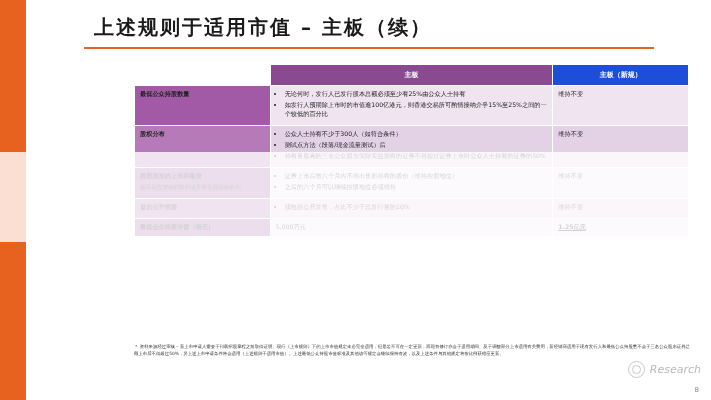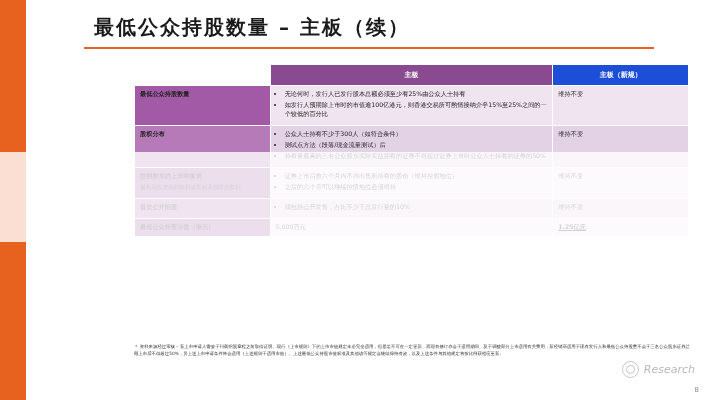--- a/index.html
+++ b/index.html
@@ -167,21 +167,21 @@
     width: 620px;
     font-size: 22px;
     font-weight: bold;
     color: #1c1c9c;
     line-height: 1.42;
     letter-spacing: 0px;
   }
   
   .research {
     position: absolute;
-    right: 16px;
+    right: 10px;
     bottom: 22px;
     display: flex;
     align-items: center;
     gap: 5px;
     color: #b9b9b9;
     font-size: 11px;
     font-style: italic;
   }
   .research-mark {
     width: 15px;
@@ -203,21 +203,21 @@
 </style>
 </head>
 <body>
 
 <div class="page">
 
   <div class="left-bar"></div>
 
   <div class="slide">
 
-    <div class="slide-title">最低公众持股数量 – 主板（续）</div>
+    <div class="slide-title">上述规则于适用市值 – 主板（续）</div>
     <div class="title-rule"></div>
 
     <table class="tbl">
       <colgroup>
         <col class="col-label">
         <col class="col-main">
         <col class="col-new">
       </colgroup>
       <thead>
         <tr>

